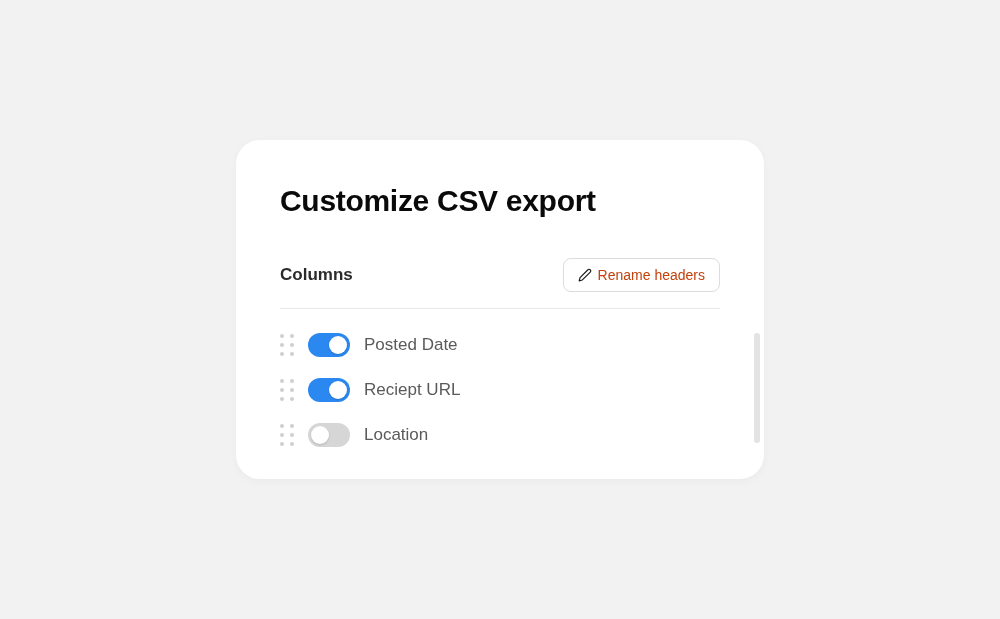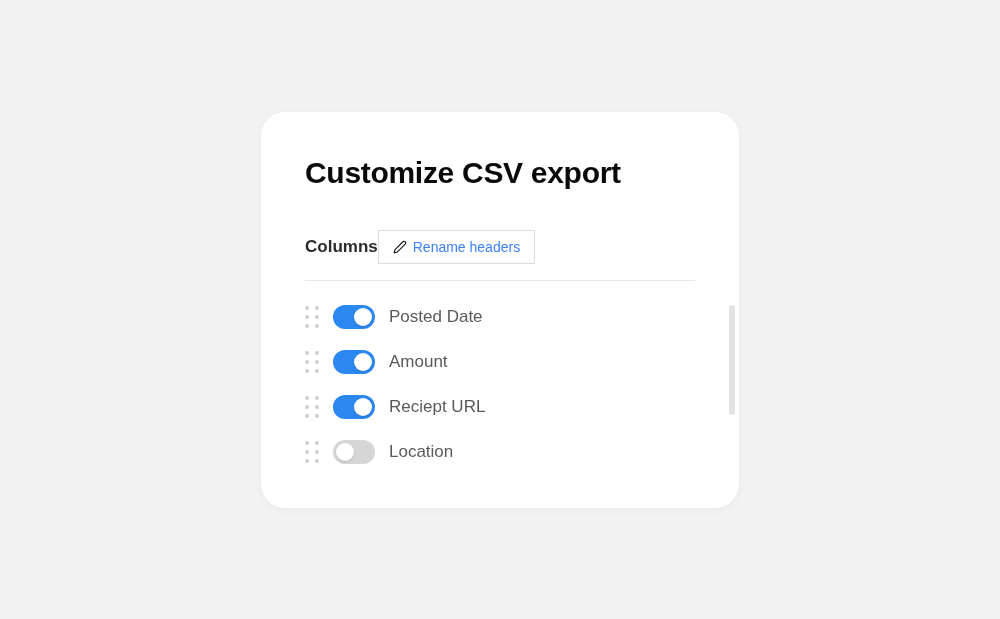--- a/index.html
+++ b/index.html
@@ -12,62 +12,62 @@
       width: 1000px;
       height: 619px;
       background: #f2f2f2;
       font-family: -apple-system, BlinkMacSystemFont, "Segoe UI", Helvetica, Arial, sans-serif;
       display: flex;
       align-items: center;
       justify-content: center;
     }
     
     .card {
-      width: 478px;
+      width: 528px;
       background: #ffffff;
       border-radius: 24px;
-      padding: 44px 44px 44px 44px;
+      padding: 44px 44px 32px 44px;
       box-shadow: 0 2px 8px rgba(0,0,0,0.04);
       position: relative;
     }
     
     .title {
       font-size: 30px;
       font-weight: 700;
       color: #0a0a0a;
       letter-spacing: -0.3px;
       margin-bottom: 40px;
     }
     
     .section-header {
       display: flex;
       align-items: center;
-      justify-content: flex-start;
+      justify-content: space-between;
       padding-bottom: 16px;
       border-bottom: 1px solid #e8e8e8;
       margin-bottom: 24px;
     }
     
     .section-label {
       font-size: 17px;
       font-weight: 600;
       color: #2b2b2b;
     }
     
     .rename-btn {
       display: inline-flex;
       align-items: center;
       gap: 6px;
       background: #ffffff;
       border: 1px solid #dcdcdc;
-      border-radius: 0;
+      border-radius: 8px;
       padding: 8px 14px;
       font-size: 14px;
       font-weight: 500;
-      color: #3b82f6;
+      color: #c2410c;
       cursor: pointer;
       font-family: inherit;
     }
     
     .rename-btn svg {
       width: 14px;
       height: 14px;
     }
     
     .columns-list {
@@ -177,59 +177,45 @@
           <span></span>
           <span></span>
           <span></span>
       </div>
       <div class="toggle on">
         <div class="toggle-knob"></div>
       </div>
       <div class="column-label">Posted Date</div>
     </div>
 
+
     <div class="column-row">
       <div class="drag-handle">
         <span></span>
           <span></span>
           <span></span>
           <span></span>
           <span></span>
           <span></span>
       </div>
       <div class="toggle on">
         <div class="toggle-knob"></div>
       </div>
-      <div class="column-label">Amount</div>
+      <div class="column-label">Reciept URL</div>
     </div>
 
     <div class="column-row">
       <div class="drag-handle">
         <span></span>
           <span></span>
           <span></span>
           <span></span>
           <span></span>
           <span></span>
       </div>
-      <div class="toggle on">
-        <div class="toggle-knob"></div>
-      </div>
-      <div class="column-label">Reciept URL</div>
-    </div>
-
-    <div class="column-row">
-      <div class="drag-handle">
-        <span></span>
-          <span></span>
-          <span></span>
-          <span></span>
-          <span></span>
-          <span></span>
-      </div>
       <div class="toggle off">
         <div class="toggle-knob"></div>
       </div>
       <div class="column-label">Location</div>
     </div>
 
     <div class="scrollbar-track"></div>
   </div>
 </div>
 

